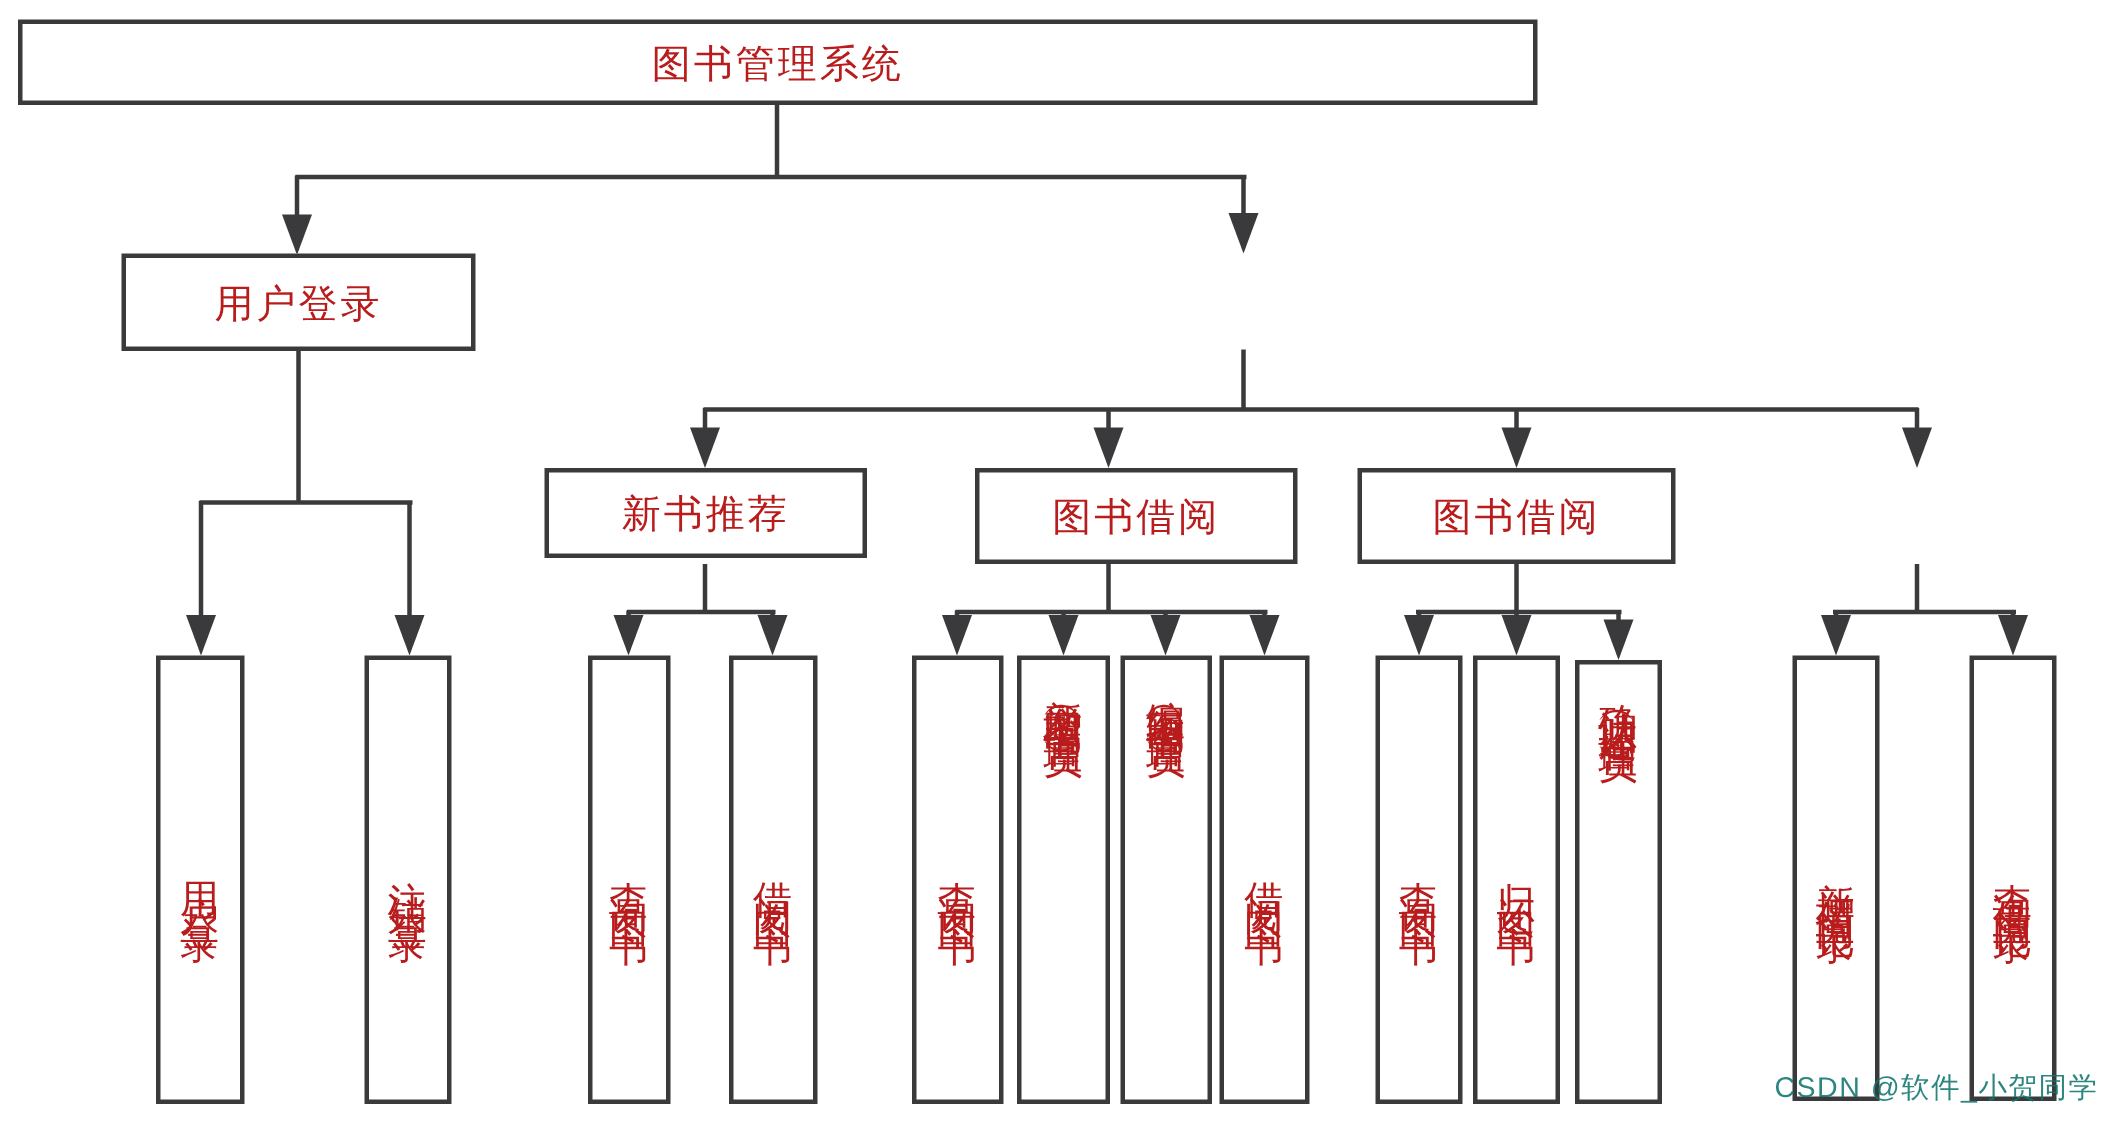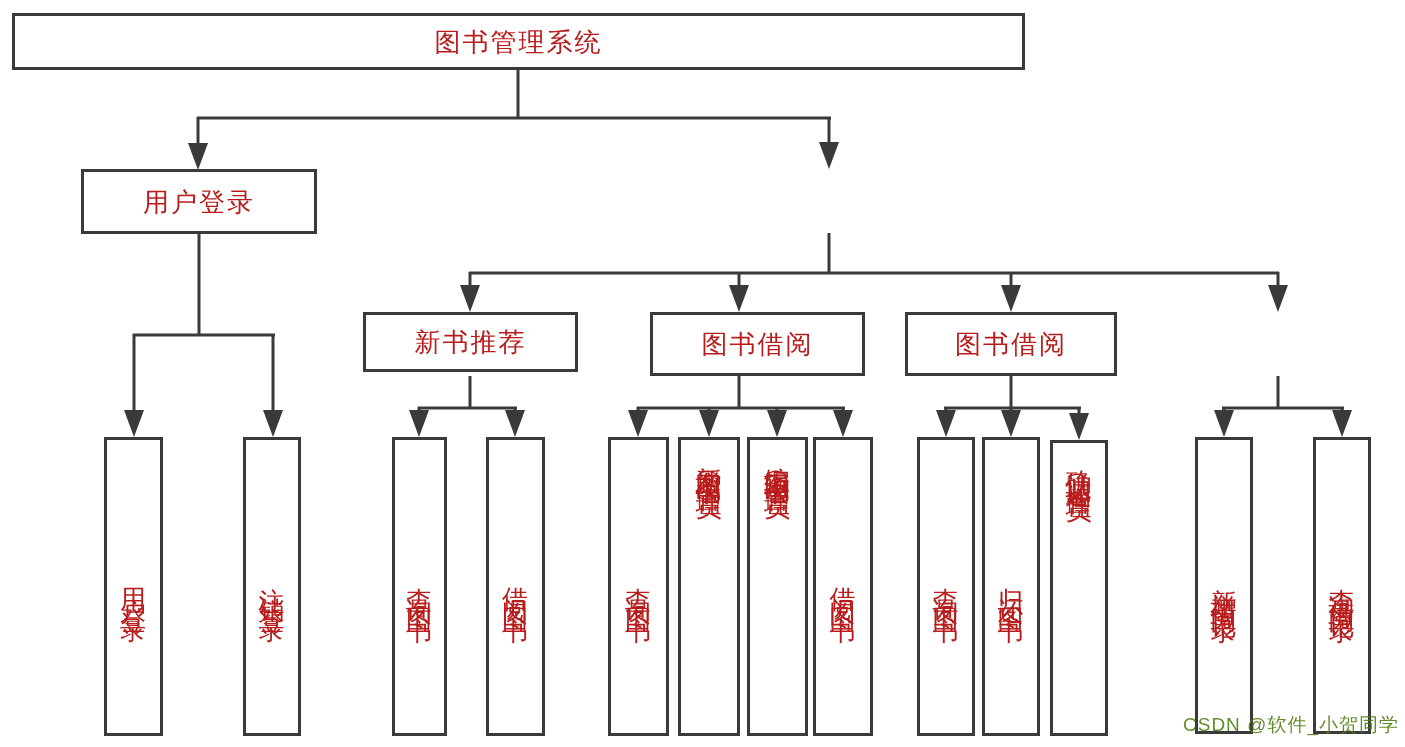--- a/index.html
+++ b/index.html
@@ -34,21 +34,21 @@
   .leaf.sp6{letter-spacing:6px;}
   .leaf.long{
     letter-spacing:4px;
     justify-content:flex-start;
     padding-top:6px;
   }
   .watermark{
     position:absolute;
     left:1183px;top:712px;
     font-size:19px;
-    color:#4d7c0f;
+    color:#0f766e;
     opacity:.88;
     letter-spacing:1px;
     z-index:5;
     white-space:nowrap;
   }
 </style>
 </head>
 <body>
 
 <div class="canvas">

